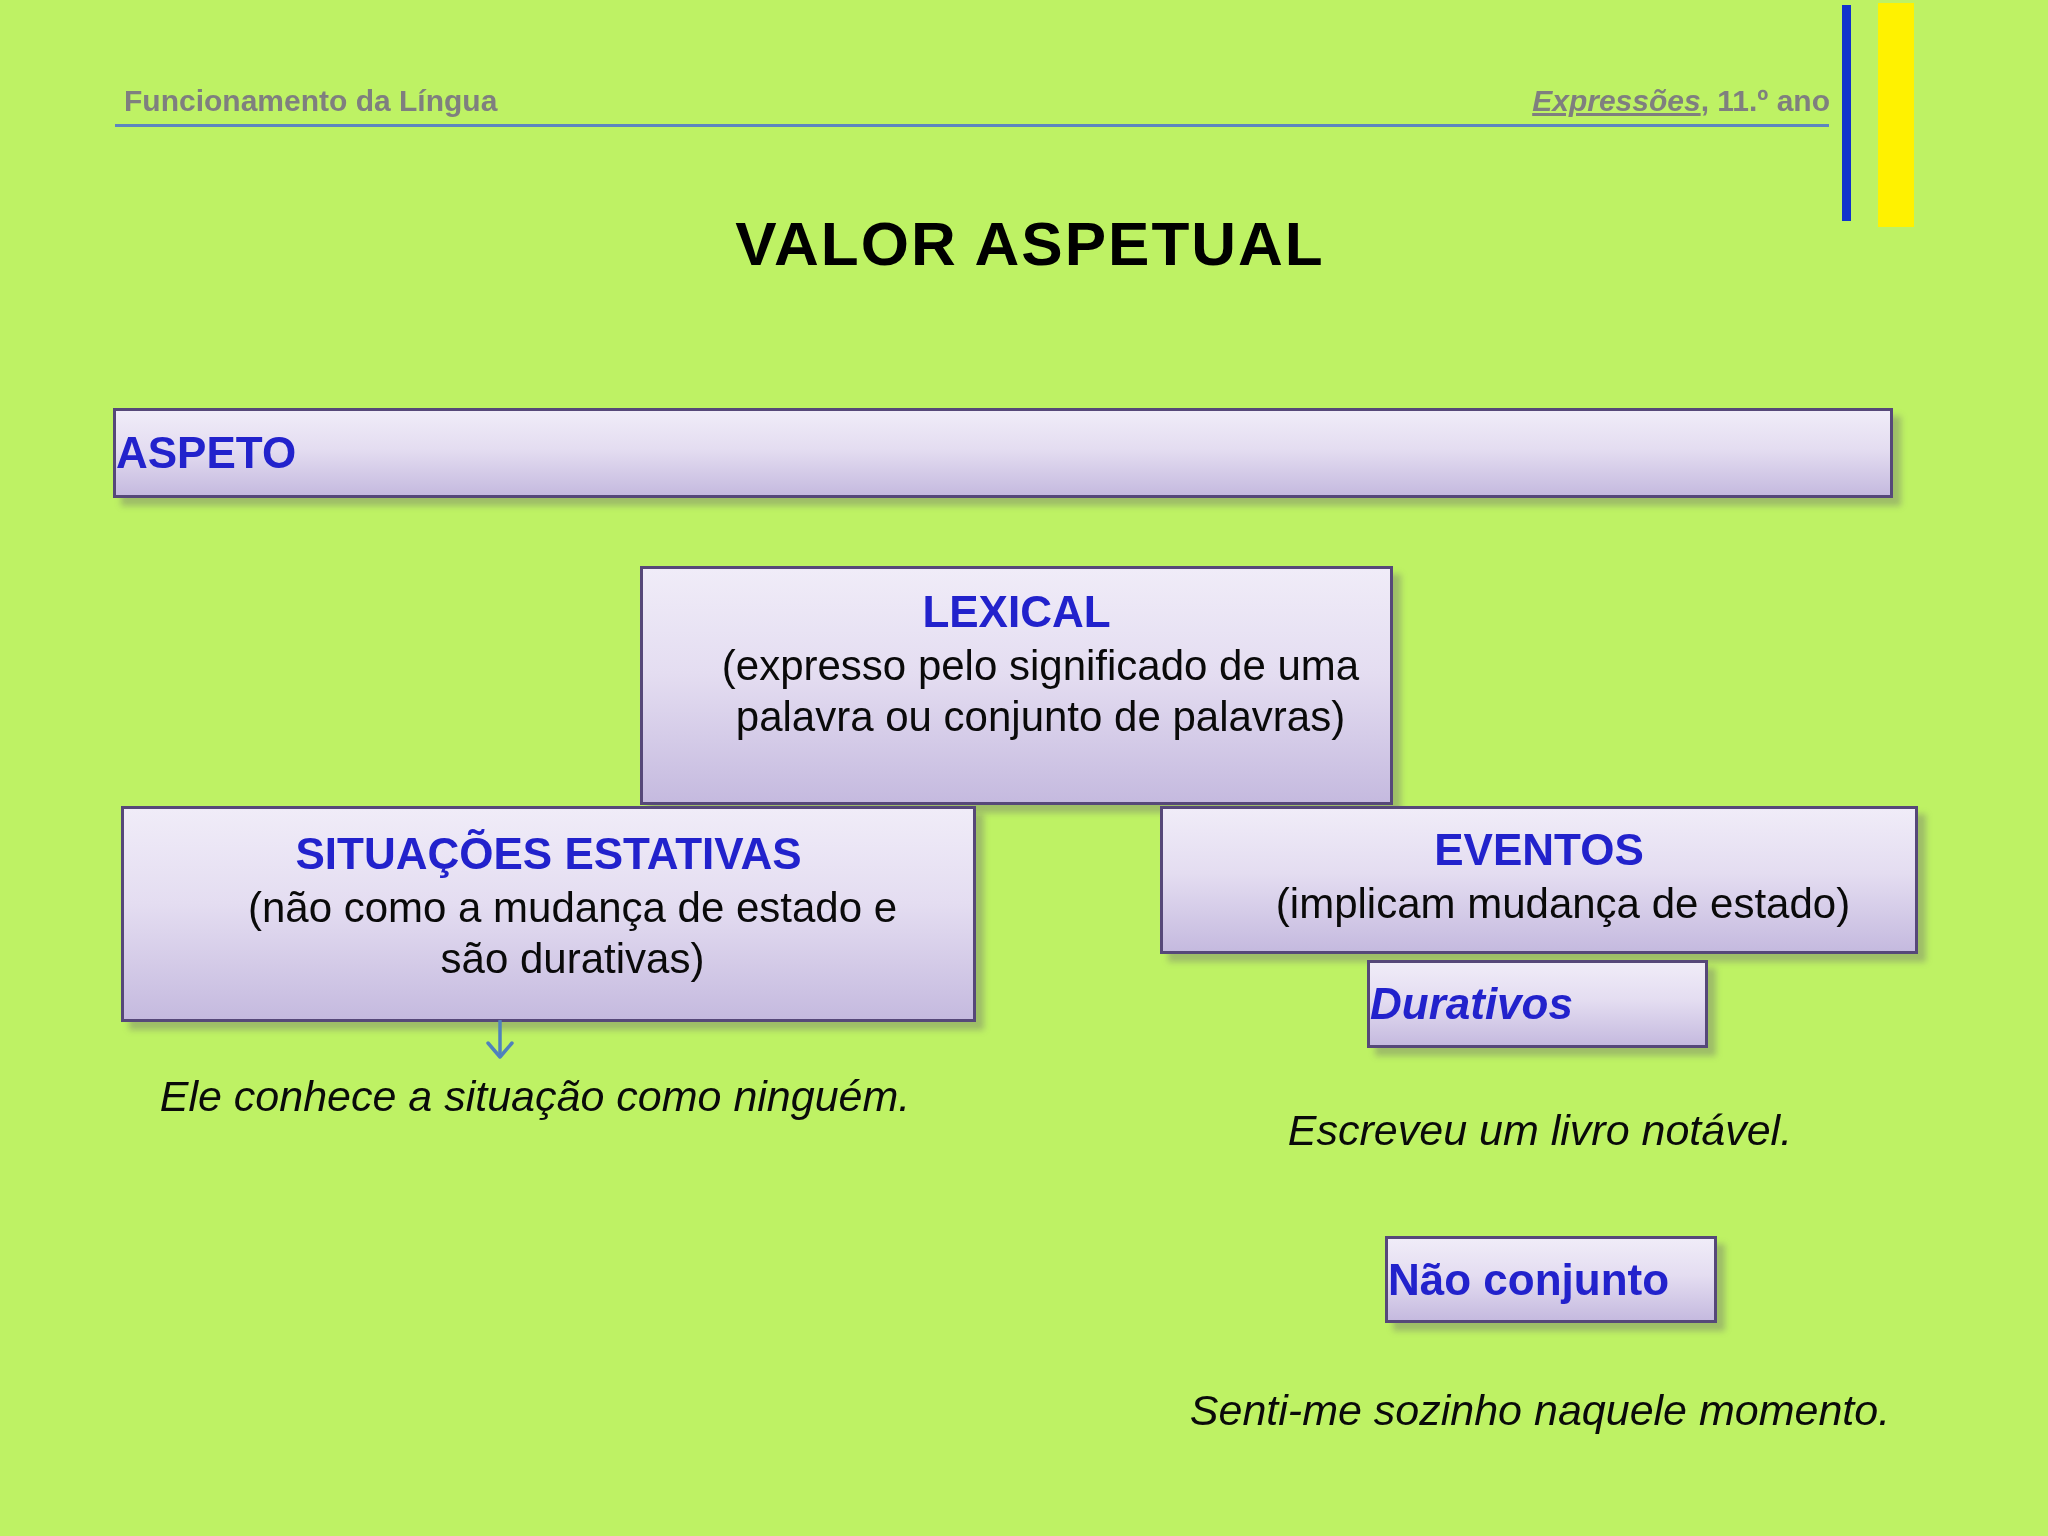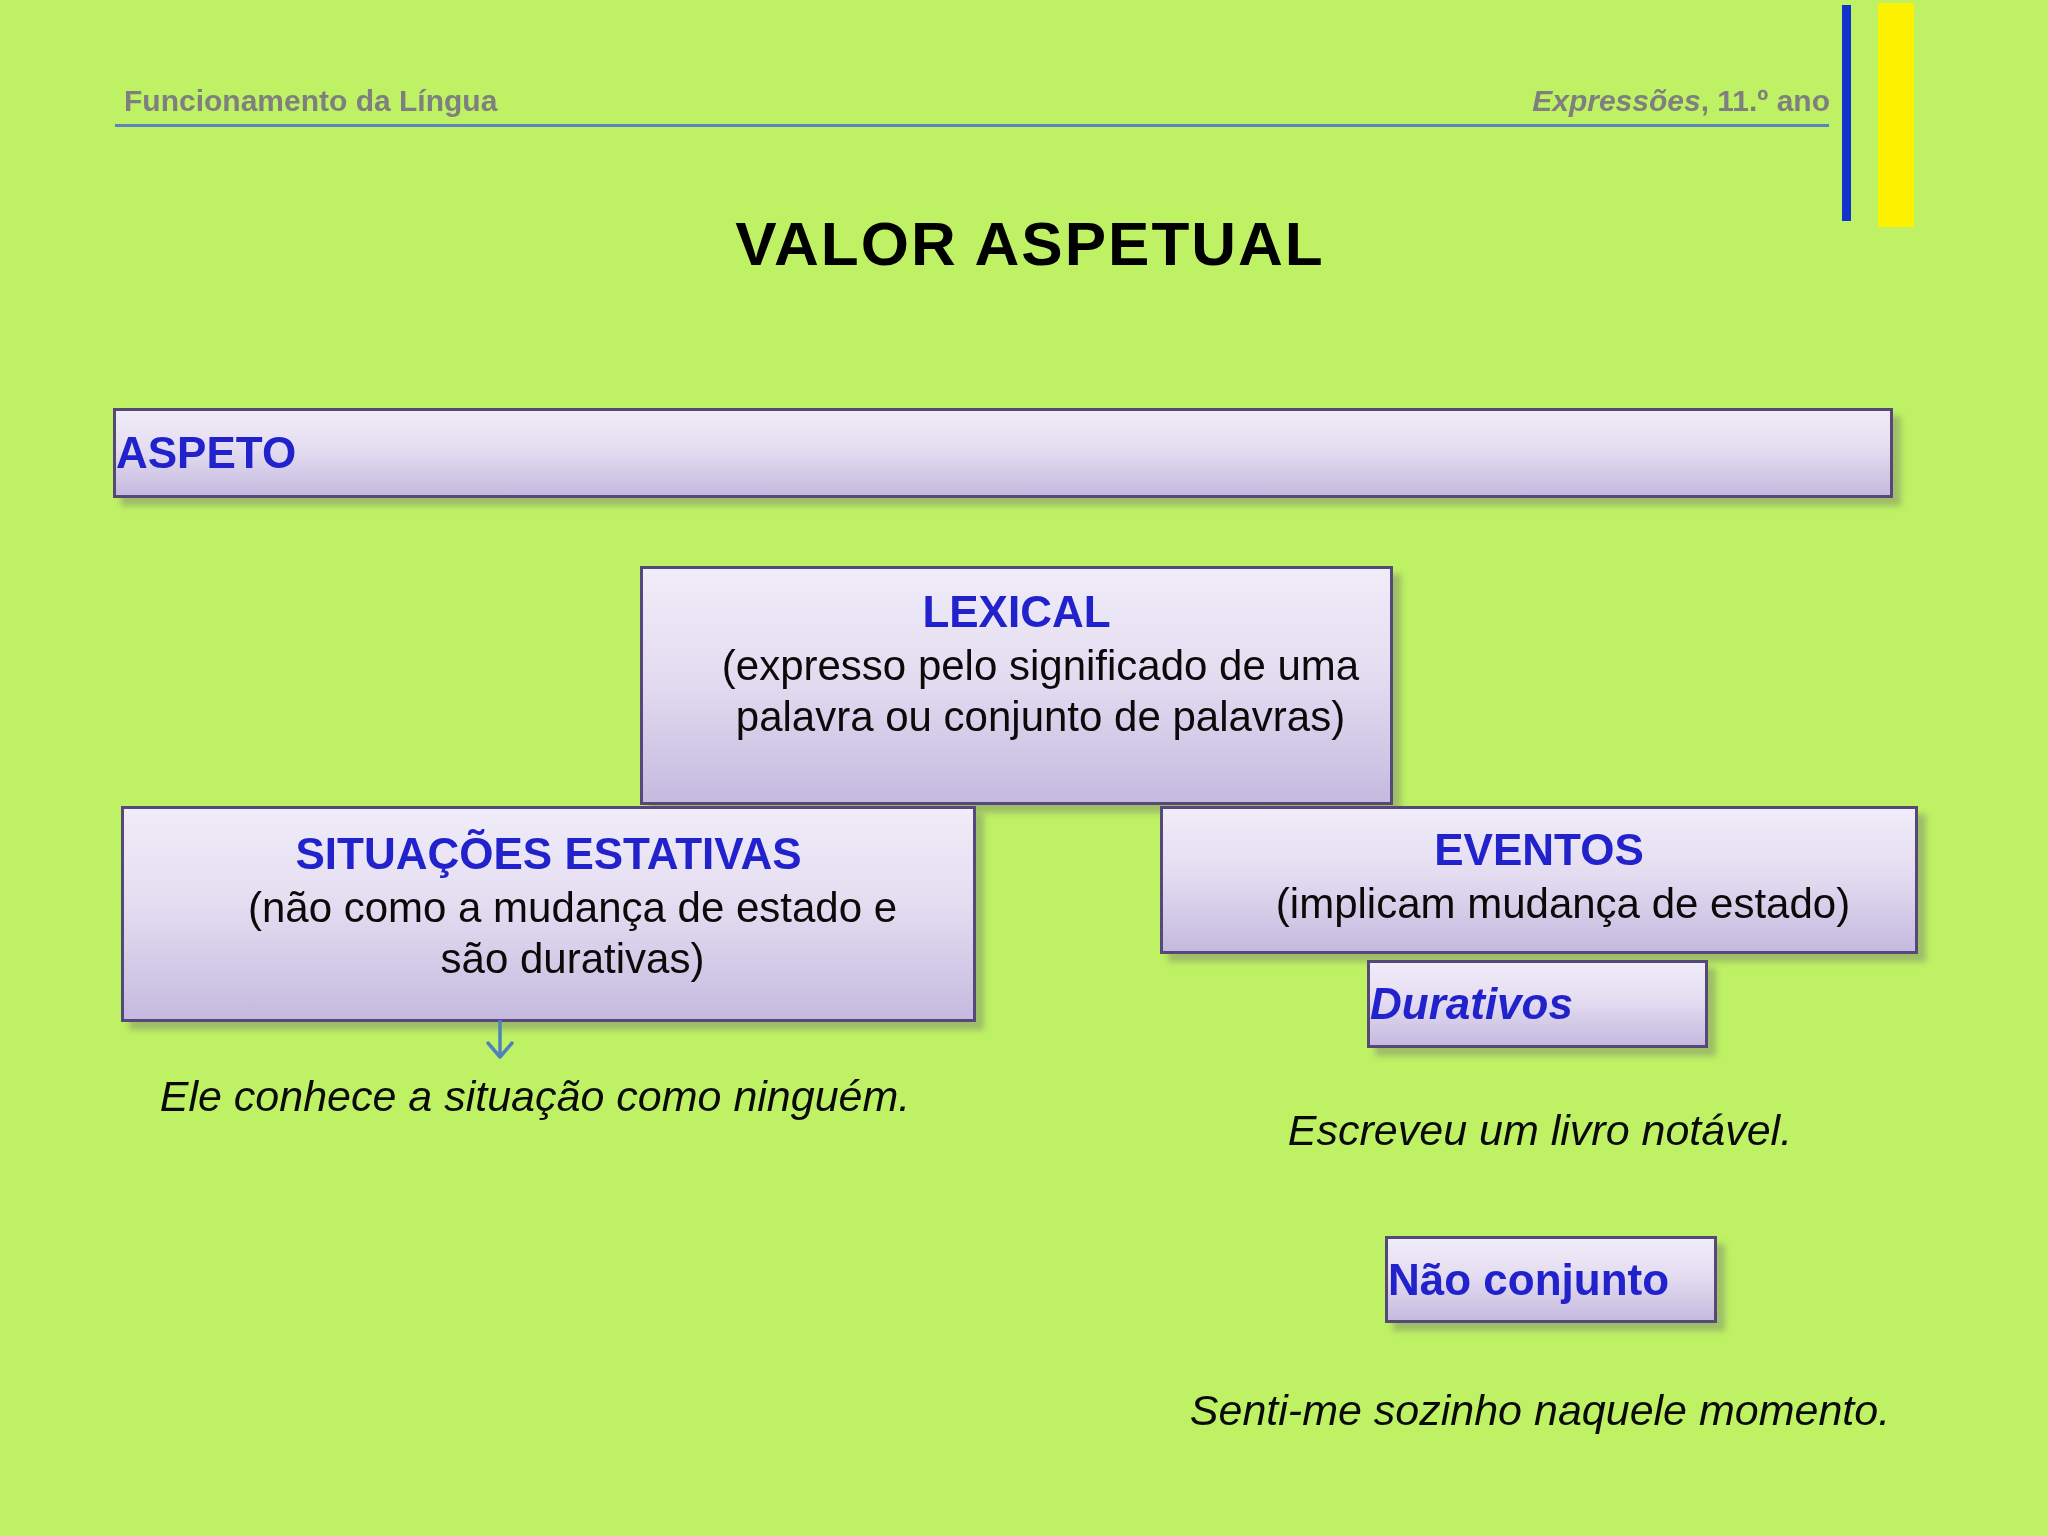--- a/index.html
+++ b/index.html
@@ -25,21 +25,21 @@
   }
   .header-right {
     position: absolute;
     right: 218px; top: 84px;
     font-size: 30px;
     font-weight: bold;
     color: var(--header-gray, #7f7f7f);
     white-space: nowrap;
     text-align: right;
   }
-  .header-right .italic { font-style: italic; }
+  .header-right .italic { font-style: italic; text-decoration: underline; }
   .header-rule {
     position: absolute;
     left: 115px; top: 124px;
     width: 1714px; height: 3px;
     background: var(--rule-blue, #5c85c0);
   }
   .bar-blue {
     position: absolute;
     left: 1842px; top: 5px;
     width: 9px; height: 216px;

